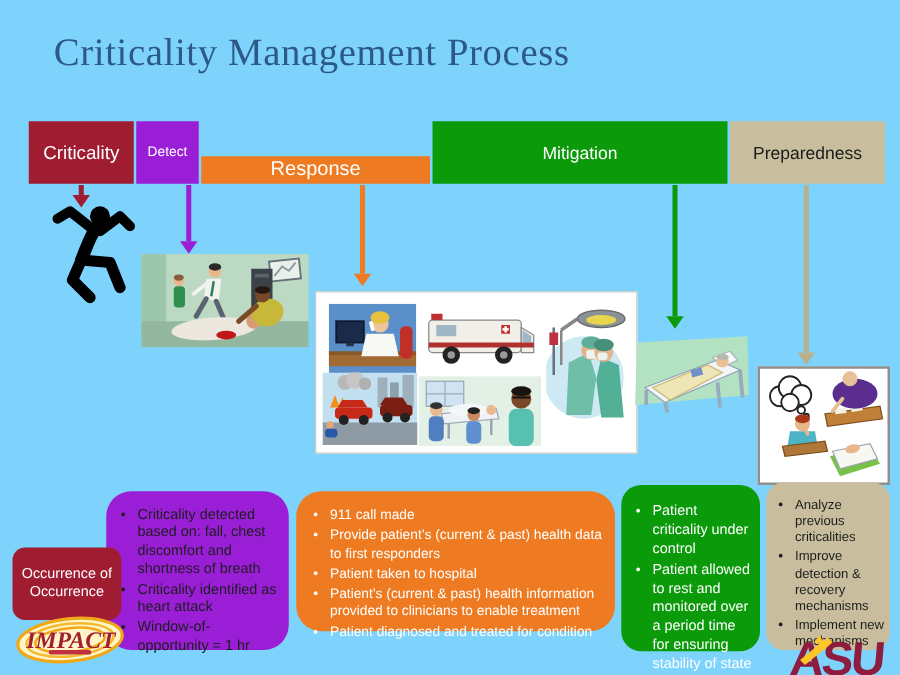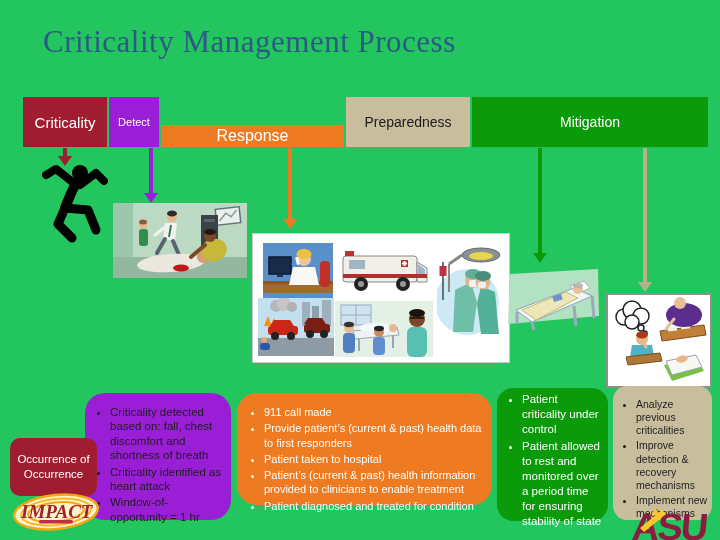--- a/index.html
+++ b/index.html
@@ -1,16 +1,16 @@
 <!DOCTYPE html>
 <html><head>
 <meta charset="utf-8">
 <style>
   html,body{margin:0;padding:0;background:#ffffff;}
-  .slide{position:relative;width:720px;height:540px;background:#22c55e;overflow:hidden;
+  .slide{position:relative;width:720px;height:540px;background:#7dd3fc;overflow:hidden;
          font-family:"Liberation Sans",sans-serif;}
 
   
   .title{position:absolute;left:43px;top:24px;margin:0;font-family:"Liberation Serif",serif;
          font-weight:500;font-size:31px;color:#2D5986;letter-spacing:0.5px;}
 
   
   .bar{position:absolute;left:23px;top:97px;width:685px;height:50px;display:flex;gap:2px;}
   .seg{display:flex;align-items:center;justify-content:center;color:#ffffff;}
   .seg-criticality{width:84px;background:#A01C30;font-size:15px;}
@@ -53,21 +53,21 @@
 
   
   .callout{position:absolute;box-sizing:border-box;}
   .callout ul{margin:0;padding-left:13px;}
   .callout li{margin:0 0 2px 0;}
   .callout-detect{left:85px;top:393px;width:146px;height:127px;background:#9B1ED7;border-radius:20px;
                   padding:12px 8px 8px 12px;color:#1d1d1d;font-size:11.5px;line-height:1.25;}
   .callout-response{left:237px;top:393px;width:255px;height:112px;background:#EE7B22;border-radius:20px;
                   padding:12px 10px 8px 14px;color:#ffffff;font-size:11px;line-height:1.3;}
   .callout-mitigation{left:497px;top:388px;width:111px;height:133px;background:#0A9A0A;border-radius:16px;
-                  padding:4px 6px 8px 12px;color:#ffffff;font-size:11.5px;line-height:1.3;}
+                  padding:14px 6px 8px 12px;color:#ffffff;font-size:11.5px;line-height:1.3;}
   .callout-preparedness{left:613px;top:386px;width:99px;height:134px;background:#C8BE9E;border-radius:14px;
                   padding:12px 4px 8px 10px;color:#1d1d1d;font-size:10.5px;line-height:1.25;}
 
   
   .occ{position:absolute;left:10px;top:438px;width:87px;height:58px;background:#A01C30;border-radius:10px;
        display:flex;align-items:center;justify-content:center;text-align:center;}
   .occ span{color:#ffffff;font-size:11.5px;line-height:1.3;display:block;width:76px;}
 
   .logo-impact{position:absolute;left:12px;top:486px;}
   .logo-asu{position:absolute;left:632px;top:506px;}
@@ -82,25 +82,25 @@
   <div class="bar">
     <div class="seg seg-criticality" style="background-color: rgb(160, 28, 48);">
       <span>Criticality</span>
     </div>
     <div class="seg seg-detect" style="background-color: rgb(155, 30, 215);">
       <span>Detect</span>
     </div>
     <div class="seg seg-response" style="background-color: rgb(238, 123, 34);">
       <span>Response</span>
     </div>
+    <div class="seg seg-mitigation" style="background-color: rgb(10, 154, 10);">
+      <span>Mitigation</span>
+    </div>
     <div class="seg seg-preparedness" style="background-color: rgb(200, 190, 158);">
       <span>Preparedness</span>
-    </div>
-    <div class="seg seg-mitigation" style="background-color: rgb(10, 154, 10);">
-      <span>Mitigation</span>
     </div>
   </div>
 
   <div class="arrow arrow-criticality">
     <div class="stem"></div>
     <div class="head"></div>
   </div>
   <div class="arrow arrow-detect">
     <div class="stem"></div>
     <div class="head"></div>

